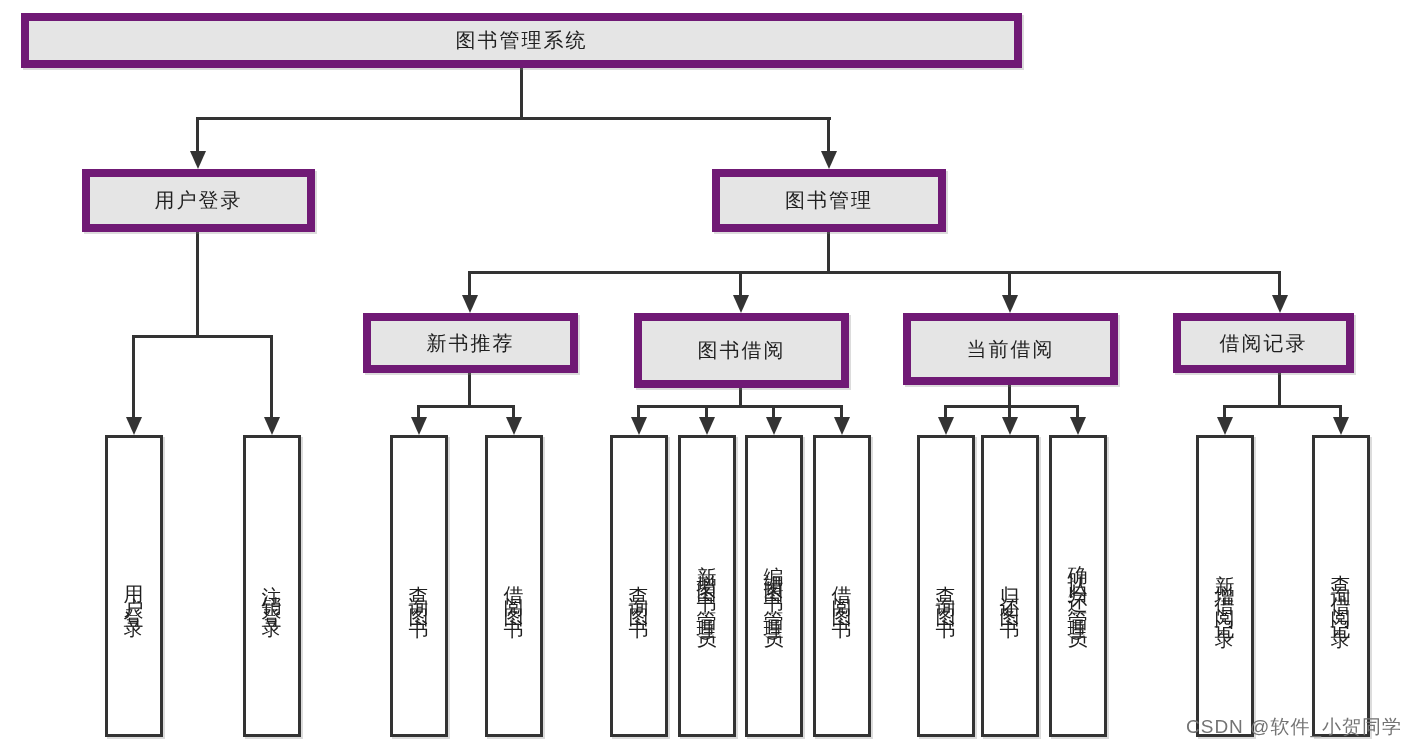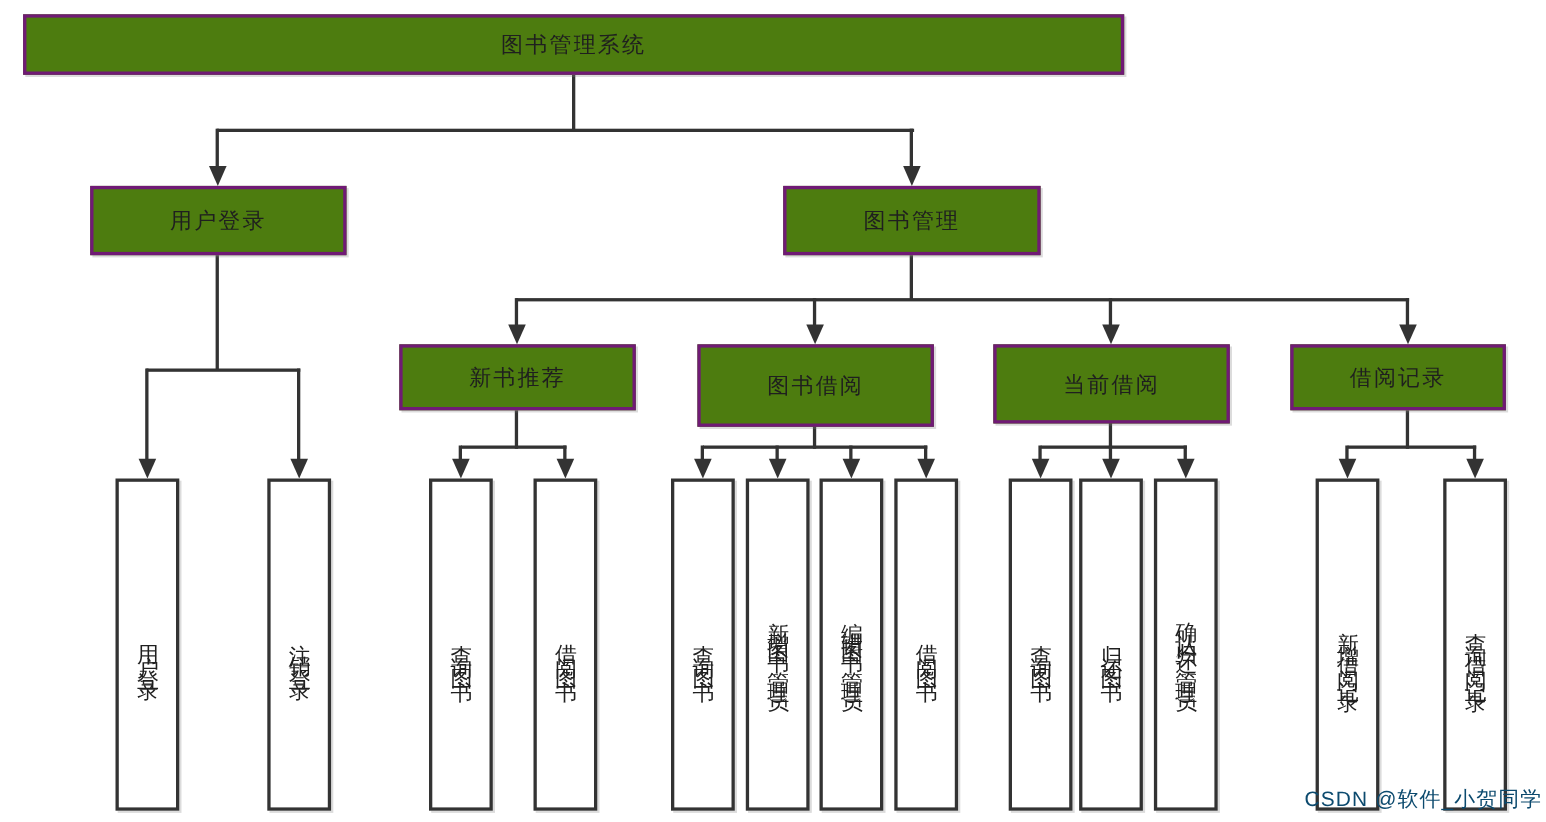--- a/index.html
+++ b/index.html
@@ -8,22 +8,22 @@
     width:1405px;height:747px;
     background:#ffffff;
     font-family:"Liberation Sans","DejaVu Sans",sans-serif;
     color:#1f1f1f;
     overflow:hidden;
   }
   
   .box{
     position:absolute;
     box-sizing:border-box;
-    border:3px solid #701a75;
-    background:#4d7c0f;
+    border:8px solid #701a75;
+    background:#e5e5e5;
     display:flex;align-items:center;justify-content:center;
     box-shadow:2px 2px 0 rgba(130,130,130,0.28);
   }
   .box .label{
     font-size:20px;
     letter-spacing:2px;
     color:#1f1f1f;
     white-space:nowrap;
   }
   .vbox{
@@ -54,21 +54,21 @@
     position:absolute;
     width:0;height:0;
     border-left:8px solid transparent;
     border-right:8px solid transparent;
     border-top:18px solid #333333;
   }
   .watermark{
     position:absolute;
     left:1186px;top:714px;
     font-size:19px;
-    color:#0c4a6e;
+    color:#737373;
     letter-spacing:1px;
     z-index:5;
     white-space:nowrap;
   }
 </style>
 </head>
 <body>
 
 <div class="canvas">
 
@@ -144,21 +144,21 @@
 
   <div class="box" style="left:712px;top:169px;width:234px;height:63px">
     <span class="label">图书管理</span>
   </div>
   <div class="box" style="left:634px;top:313px;width:215px;height:75px">
     <span class="label">图书借阅</span>
   </div>
   <div class="box" style="left:903px;top:313px;width:215px;height:72px">
     <span class="label">当前借阅</span>
   </div>
-  <div class="box" style="left:1173px;top:313px;width:196px;height:60px">
+  <div class="box" style="left:1173px;top:313px;width:181px;height:60px">
     <span class="label">借阅记录</span>
   </div>
 
   <div class="vbox" style="left:105px;top:435px">
     <span class="vlabel">用户登录</span>
   </div>
   <div class="vbox" style="left:243px;top:435px">
     <span class="vlabel">注销登录</span>
   </div>
 

